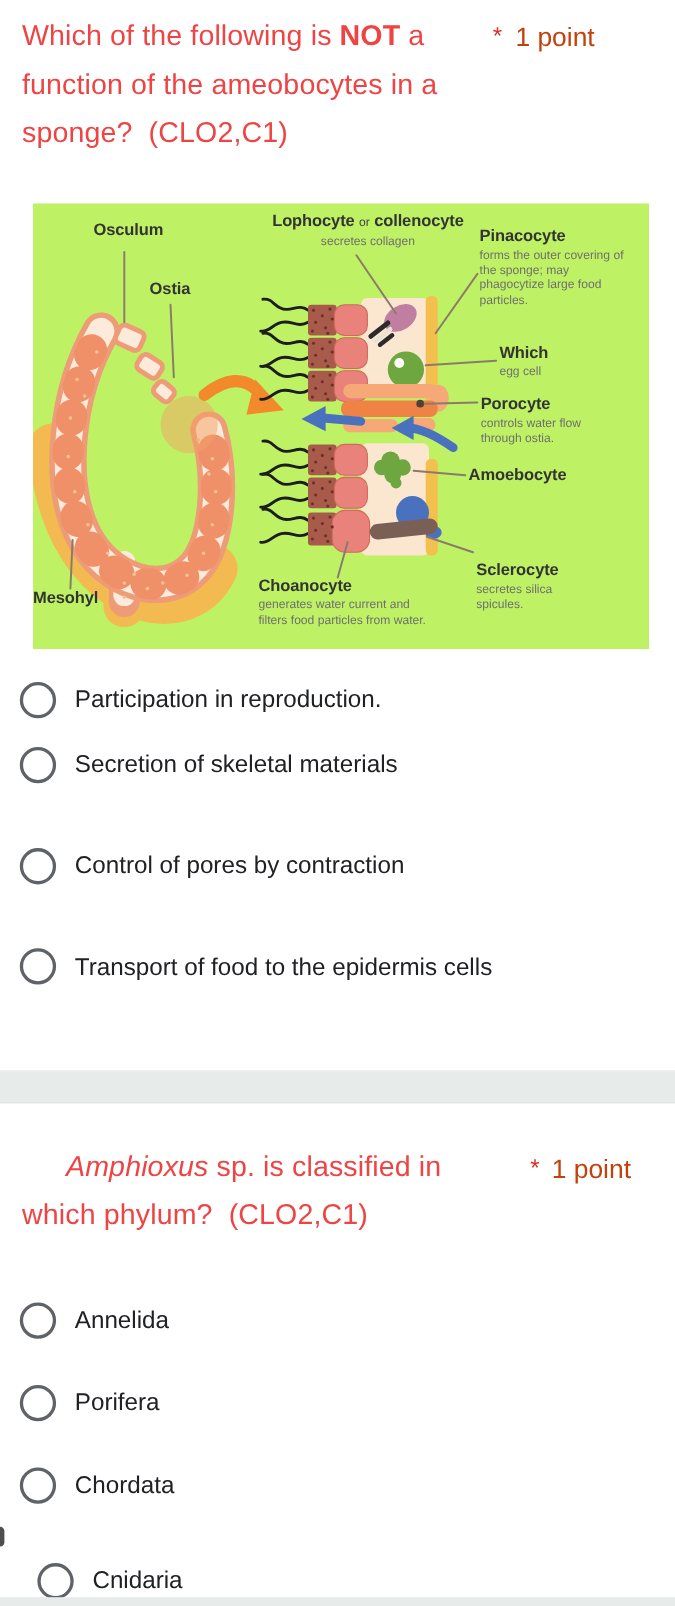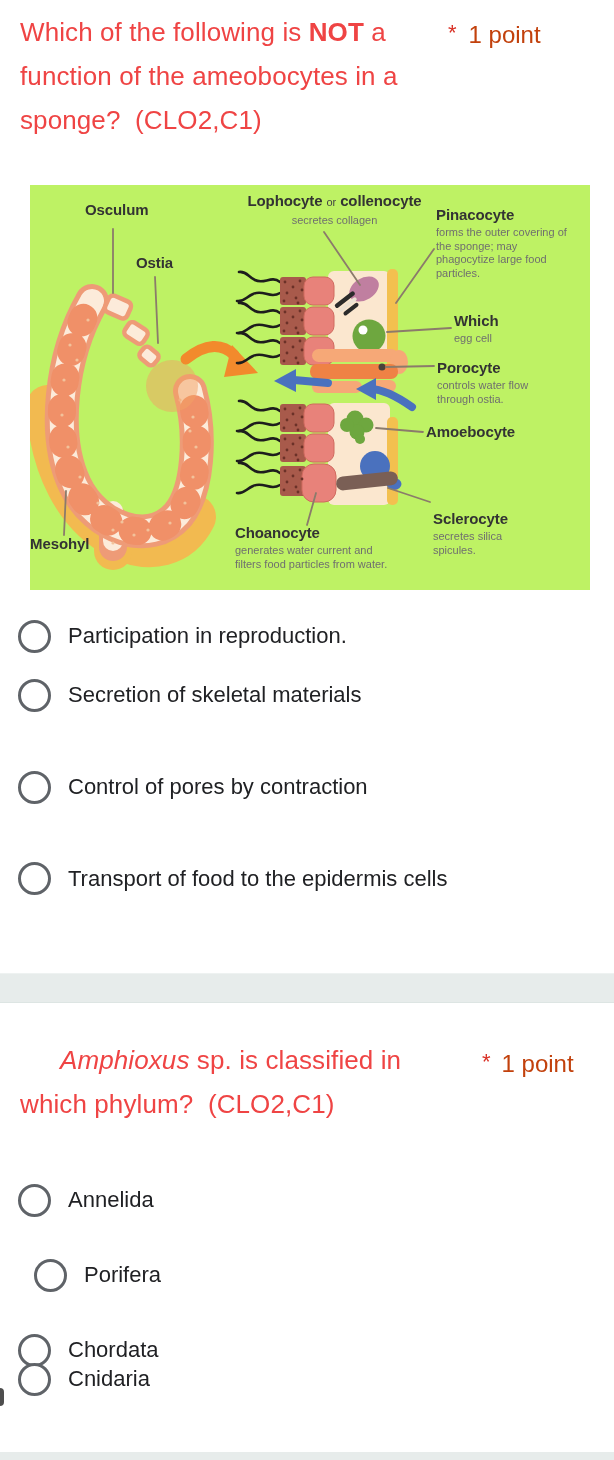--- a/index.html
+++ b/index.html
@@ -275,27 +275,27 @@
 
 <div class="pts" id="q2-pts">
   <span class="ast">*</span>
   <span class="plabel">1 point</span>
 </div>
 
 <div class="opt" style="top:1181px;">
   <span class="radio"></span>
   <span class="olabel">Annelida</span>
 </div>
-<div class="opt" style="top:1256px;padding-left:16px;">
+<div class="opt" style="top:1256px;">
   <span class="radio"></span>
   <span class="olabel">Porifera</span>
 </div>
 <div class="opt" style="top:1331px;">
   <span class="radio"></span>
   <span class="olabel">Chordata</span>
 </div>
-<div class="opt" style="top:1360px;">
+<div class="opt" style="top:1418px;padding-left:16px;">
   <span class="radio"></span>
   <span class="olabel">Cnidaria</span>
 </div>
 
 <div class="edge-tab"></div>
 <div class="band" id="bottom-band"></div>
 
 </body></html>

